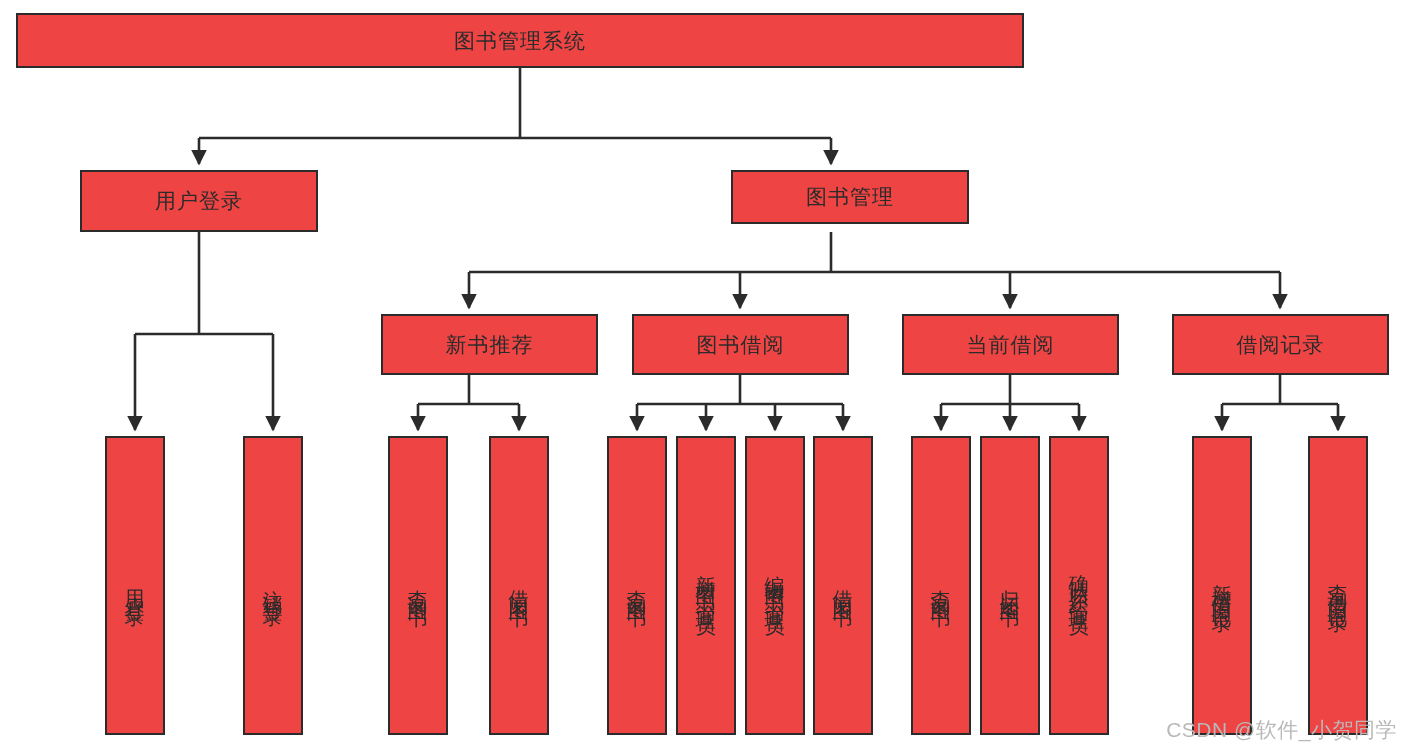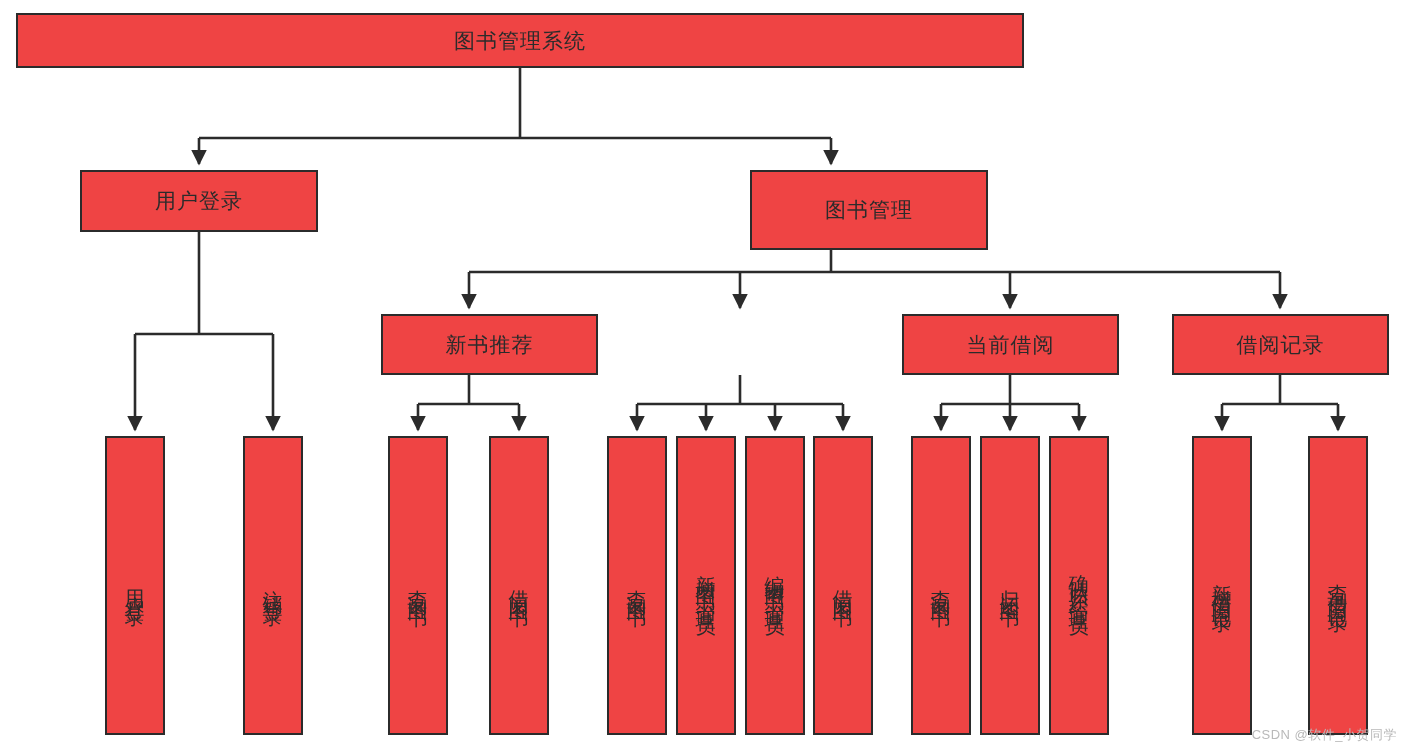--- a/index.html
+++ b/index.html
@@ -56,21 +56,21 @@
   }
   .node-v > span {
     writing-mode: vertical-rl;
     text-orientation: upright;
     display: block;
   }
   .watermark {
     position: absolute;
     right: 8px;
     bottom: 3px;
-    font-size: 13px;
+    font-size: 21px;
     color: #b9b9b9;
     white-space: nowrap;
     letter-spacing: 0.5px;
   }
 </style>
 </head>
 <body>
 
 <div id="canvas">
 
@@ -124,26 +124,29 @@
     </g>
   </svg>
 
   <div class="node node-root" style="left:16px; top:13px; width:1008px; height:55px;">
     <span>图书管理系统</span>
   </div>
 
   <div class="node node-h" style="left:80px; top:170px; width:238px; height:62px;">
     <span>用户登录</span>
   </div>
-  <div class="node node-h" style="left:750px; top:170px; width:238px; height:80px;">
+  <div class="node node-h" style="left:731px; top:170px; width:238px; height:54px;">
     <span>图书管理</span>
   </div>
 
   <div class="node node-h" style="left:361px; top:314px; width:217px; height:61px;margin-left:20px;">
     <span>新书推荐</span>
+  </div>
+  <div class="node node-h" style="left:632px; top:314px; width:217px; height:61px;">
+    <span>图书借阅</span>
   </div>
   <div class="node node-h" style="left:902px; top:314px; width:217px; height:61px;">
     <span>当前借阅</span>
   </div>
   <div class="node node-h" style="left:1172px; top:314px; width:217px; height:61px;">
     <span>借阅记录</span>
   </div>
 
   <div class="node node-v" style="left:105px; top:436px; width:60px; height:299px;">
     <span>用户登录</span>

